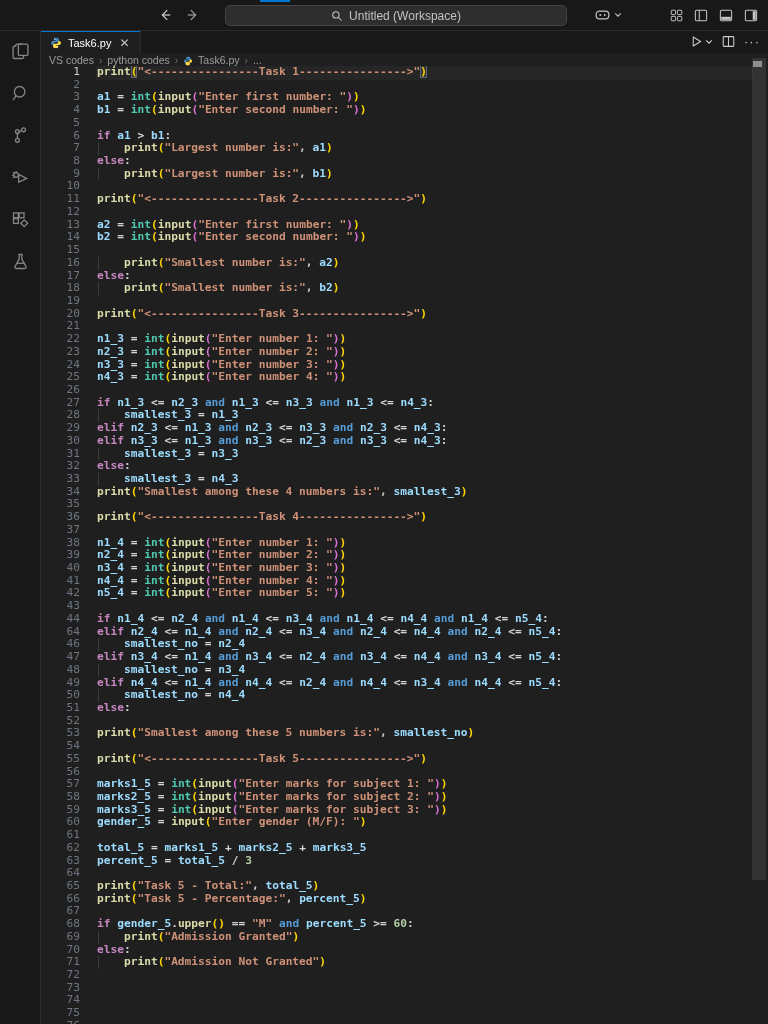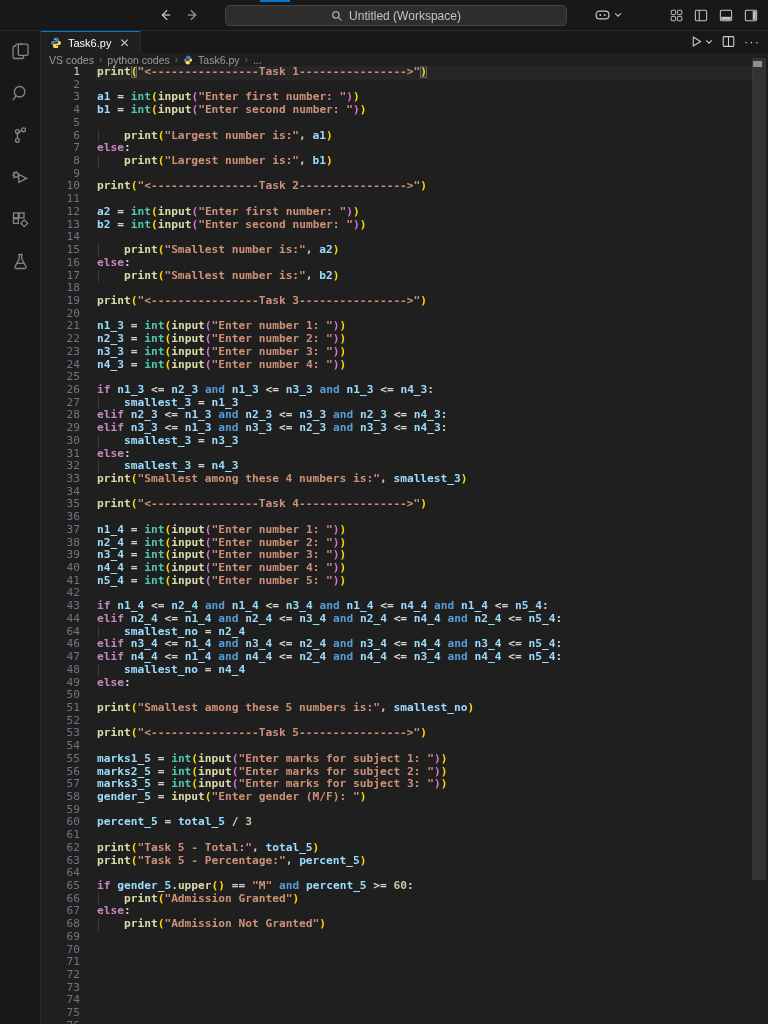--- a/index.html
+++ b/index.html
@@ -26,21 +26,21 @@
   
   .tabbar{position:absolute;top:30px;left:40px;right:0;height:23px;background:#181818;
           border-bottom:1px solid #222222;}
   .tab{position:absolute;left:0;top:0;height:21px;background:#1f1f1f;border-top:2px solid #0078d4;
        border-right:1px solid #2b2b2b;display:flex;align-items:center;padding:0 9px 0 10px;gap:6px;
        color:#ffffff;font-size:11px;}
   .tab-close{color:#c5c5c5;font-size:12px;line-height:1;padding:1px 2px;border-radius:3px;}
   .editor-actions{position:absolute;right:8px;top:0;height:23px;display:flex;align-items:center;gap:9px;color:#cccccc;}
 
   
-  .breadcrumb{position:absolute;top:53px;left:40px;right:0;height:13px;display:flex;align-items:center;
+  .breadcrumb{position:absolute;top:53px;left:40px;right:0;height:13px;display:flex;align-items:flex-end;
               padding-left:9px;gap:5px;font-size:10.5px;color:#9d9d9d;background:#1f1f1f;}
   .crumb-sep{color:#6e6e6e;font-size:10px;}
 
   
   .editor{position:absolute;top:66px;left:40px;right:0;bottom:0;overflow:hidden;
           font-family:"DejaVu Sans Mono",monospace;font-size:11.2px;font-weight:700;}
   .gutter{position:absolute;left:0;top:0;width:40px;text-align:right;color:#6e7681;font-weight:400;}
   .gutter .ln{height:12.72px;line-height:12.72px;}
   .gutter .ln.active{color:#cccccc;}
   .code{position:absolute;left:57px;top:0;right:16px;}
@@ -314,20 +314,21 @@
         <div class="ln">74</div>
         <div class="ln">75</div>
         <div class="ln">76</div>
       </div>
     <div class="code">
         <div class="code-line current"><span class="fn">print</span><span class="b1 bm">(</span><span class="s">"&lt;----------------Task 1----------------&gt;"</span><span class="b1 bm">)</span></div>
         <div class="code-line"></div>
         <div class="code-line"><span class="v">a1</span><span> </span><span class="o">=</span><span> </span><span class="ty">int</span><span class="b1">(</span><span class="fn">input</span><span class="b2">(</span><span class="s">"Enter first number: "</span><span class="b2">)</span><span class="b1">)</span></div>
         <div class="code-line"><span class="v">b1</span><span> </span><span class="o">=</span><span> </span><span class="ty">int</span><span class="b1">(</span><span class="fn">input</span><span class="b2">(</span><span class="s">"Enter second number: "</span><span class="b2">)</span><span class="b1">)</span></div>
         <div class="code-line"></div>
+        <div class="code-line"><span class="k">if</span><span> </span><span class="v">a1</span><span> </span><span class="o">&gt;</span><span> </span><span class="v">b1</span><span class="p">:</span></div>
         <div class="code-line"><i class="guide"></i><span>    </span><span class="fn">print</span><span class="b1">(</span><span class="s">"Largest number is:"</span><span class="p">,</span><span> </span><span class="v">a1</span><span class="b1">)</span></div>
         <div class="code-line"><span class="k">else</span><span class="p">:</span></div>
         <div class="code-line"><i class="guide"></i><span>    </span><span class="fn">print</span><span class="b1">(</span><span class="s">"Largest number is:"</span><span class="p">,</span><span> </span><span class="v">b1</span><span class="b1">)</span></div>
         <div class="code-line"></div>
         <div class="code-line"><span class="fn">print</span><span class="b1">(</span><span class="s">"&lt;----------------Task 2----------------&gt;"</span><span class="b1">)</span></div>
         <div class="code-line"></div>
         <div class="code-line"><span class="v">a2</span><span> </span><span class="o">=</span><span> </span><span class="ty">int</span><span class="b1">(</span><span class="fn">input</span><span class="b2">(</span><span class="s">"Enter first number: "</span><span class="b2">)</span><span class="b1">)</span></div>
         <div class="code-line"><span class="v">b2</span><span> </span><span class="o">=</span><span> </span><span class="ty">int</span><span class="b1">(</span><span class="fn">input</span><span class="b2">(</span><span class="s">"Enter second number: "</span><span class="b2">)</span><span class="b1">)</span></div>
         <div class="code-line"></div>
         <div class="code-line"><i class="guide"></i><span>    </span><span class="fn">print</span><span class="b1">(</span><span class="s">"Smallest number is:"</span><span class="p">,</span><span> </span><span class="v">a2</span><span class="b1">)</span></div>
@@ -355,33 +356,35 @@
         <div class="code-line"><span class="v">n1_4</span><span> </span><span class="o">=</span><span> </span><span class="ty">int</span><span class="b1">(</span><span class="fn">input</span><span class="b2">(</span><span class="s">"Enter number 1: "</span><span class="b2">)</span><span class="b1">)</span></div>
         <div class="code-line"><span class="v">n2_4</span><span> </span><span class="o">=</span><span> </span><span class="ty">int</span><span class="b1">(</span><span class="fn">input</span><span class="b2">(</span><span class="s">"Enter number 2: "</span><span class="b2">)</span><span class="b1">)</span></div>
         <div class="code-line"><span class="v">n3_4</span><span> </span><span class="o">=</span><span> </span><span class="ty">int</span><span class="b1">(</span><span class="fn">input</span><span class="b2">(</span><span class="s">"Enter number 3: "</span><span class="b2">)</span><span class="b1">)</span></div>
         <div class="code-line"><span class="v">n4_4</span><span> </span><span class="o">=</span><span> </span><span class="ty">int</span><span class="b1">(</span><span class="fn">input</span><span class="b2">(</span><span class="s">"Enter number 4: "</span><span class="b2">)</span><span class="b1">)</span></div>
         <div class="code-line"><span class="v">n5_4</span><span> </span><span class="o">=</span><span> </span><span class="ty">int</span><span class="b1">(</span><span class="fn">input</span><span class="b2">(</span><span class="s">"Enter number 5: "</span><span class="b2">)</span><span class="b1">)</span></div>
         <div class="code-line"></div>
         <div class="code-line"><span class="k">if</span><span> </span><span class="v">n1_4</span><span> </span><span class="o">&lt;=</span><span> </span><span class="v">n2_4</span><span> </span><span class="kb">and</span><span> </span><span class="v">n1_4</span><span> </span><span class="o">&lt;=</span><span> </span><span class="v">n3_4</span><span> </span><span class="kb">and</span><span> </span><span class="v">n1_4</span><span> </span><span class="o">&lt;=</span><span> </span><span class="v">n4_4</span><span> </span><span class="kb">and</span><span> </span><span class="v">n1_4</span><span> </span><span class="o">&lt;=</span><span> </span><span class="v">n5_4</span><span class="p">:</span></div>
         <div class="code-line"><span class="k">elif</span><span> </span><span class="v">n2_4</span><span> </span><span class="o">&lt;=</span><span> </span><span class="v">n1_4</span><span> </span><span class="kb">and</span><span> </span><span class="v">n2_4</span><span> </span><span class="o">&lt;=</span><span> </span><span class="v">n3_4</span><span> </span><span class="kb">and</span><span> </span><span class="v">n2_4</span><span> </span><span class="o">&lt;=</span><span> </span><span class="v">n4_4</span><span> </span><span class="kb">and</span><span> </span><span class="v">n2_4</span><span> </span><span class="o">&lt;=</span><span> </span><span class="v">n5_4</span><span class="p">:</span></div>
         <div class="code-line"><i class="guide"></i><span>    </span><span class="v">smallest_no</span><span> </span><span class="o">=</span><span> </span><span class="v">n2_4</span></div>
         <div class="code-line"><span class="k">elif</span><span> </span><span class="v">n3_4</span><span> </span><span class="o">&lt;=</span><span> </span><span class="v">n1_4</span><span> </span><span class="kb">and</span><span> </span><span class="v">n3_4</span><span> </span><span class="o">&lt;=</span><span> </span><span class="v">n2_4</span><span> </span><span class="kb">and</span><span> </span><span class="v">n3_4</span><span> </span><span class="o">&lt;=</span><span> </span><span class="v">n4_4</span><span> </span><span class="kb">and</span><span> </span><span class="v">n3_4</span><span> </span><span class="o">&lt;=</span><span> </span><span class="v">n5_4</span><span class="p">:</span></div>
+        <div class="code-line"><i class="guide"></i><span>    </span><span class="v">smallest_no</span><span> </span><span class="o">=</span><span> </span><span class="v">n3_4</span></div>
         <div class="code-line"><span class="k">elif</span><span> </span><span class="v">n4_4</span><span> </span><span class="o">&lt;=</span><span> </span><span class="v">n1_4</span><span> </span><span class="kb">and</span><span> </span><span class="v">n4_4</span><span> </span><span class="o">&lt;=</span><span> </span><span class="v">n2_4</span><span> </span><span class="kb">and</span><span> </span><span class="v">n4_4</span><span> </span><span class="o">&lt;=</span><span> </span><span class="v">n3_4</span><span> </span><span class="kb">and</span><span> </span><span class="v">n4_4</span><span> </span><span class="o">&lt;=</span><span> </span><span class="v">n5_4</span><span class="p">:</span></div>
         <div class="code-line"><i class="guide"></i><span>    </span><span class="v">smallest_no</span><span> </span><span class="o">=</span><span> </span><span class="v">n4_4</span></div>
         <div class="code-line"><span class="k">else</span><span class="p">:</span></div>
         <div class="code-line"></div>
         <div class="code-line"><span class="fn">print</span><span class="b1">(</span><span class="s">"Smallest among these 5 numbers is:"</span><span class="p">,</span><span> </span><span class="v">smallest_no</span><span class="b1">)</span></div>
         <div class="code-line"></div>
         <div class="code-line"><span class="fn">print</span><span class="b1">(</span><span class="s">"&lt;----------------Task 5----------------&gt;"</span><span class="b1">)</span></div>
         <div class="code-line"></div>
         <div class="code-line"><span class="v">marks1_5</span><span> </span><span class="o">=</span><span> </span><span class="ty">int</span><span class="b1">(</span><span class="fn">input</span><span class="b2">(</span><span class="s">"Enter marks for subject 1: "</span><span class="b2">)</span><span class="b1">)</span></div>
         <div class="code-line"><span class="v">marks2_5</span><span> </span><span class="o">=</span><span> </span><span class="ty">int</span><span class="b1">(</span><span class="fn">input</span><span class="b2">(</span><span class="s">"Enter marks for subject 2: "</span><span class="b2">)</span><span class="b1">)</span></div>
         <div class="code-line"><span class="v">marks3_5</span><span> </span><span class="o">=</span><span> </span><span class="ty">int</span><span class="b1">(</span><span class="fn">input</span><span class="b2">(</span><span class="s">"Enter marks for subject 3: "</span><span class="b2">)</span><span class="b1">)</span></div>
         <div class="code-line"><span class="v">gender_5</span><span> </span><span class="o">=</span><span> </span><span class="fn">input</span><span class="b1">(</span><span class="s">"Enter gender (M/F): "</span><span class="b1">)</span></div>
         <div class="code-line"></div>
+        <div class="code-line"><span class="v">total_5</span><span> </span><span class="o">=</span><span> </span><span class="v">marks1_5</span><span> </span><span class="o">+</span><span> </span><span class="v">marks2_5</span><span> </span><span class="o">+</span><span> </span><span class="v">marks3_5</span></div>
         <div class="code-line"><span class="v">percent_5</span><span> </span><span class="o">=</span><span> </span><span class="v">total_5</span><span> </span><span class="o">/</span><span> </span><span class="num">3</span></div>
         <div class="code-line"></div>
         <div class="code-line"><span class="fn">print</span><span class="b1">(</span><span class="s">"Task 5 - Total:"</span><span class="p">,</span><span> </span><span class="v">total_5</span><span class="b1">)</span></div>
         <div class="code-line"><span class="fn">print</span><span class="b1">(</span><span class="s">"Task 5 - Percentage:"</span><span class="p">,</span><span> </span><span class="v">percent_5</span><span class="b1">)</span></div>
         <div class="code-line"></div>
         <div class="code-line"><span class="k">if</span><span> </span><span class="v">gender_5</span><span class="p">.</span><span class="fn">upper</span><span class="b1">(</span><span class="b1">)</span><span> </span><span class="o">==</span><span> </span><span class="s">"M"</span><span> </span><span class="kb">and</span><span> </span><span class="v">percent_5</span><span> </span><span class="o">&gt;=</span><span> </span><span class="num">60</span><span class="p">:</span></div>
         <div class="code-line"><i class="guide"></i><span>    </span><span class="fn">print</span><span class="b1">(</span><span class="s">"Admission Granted"</span><span class="b1">)</span></div>
         <div class="code-line"><span class="k">else</span><span class="p">:</span></div>
         <div class="code-line"><i class="guide"></i><span>    </span><span class="fn">print</span><span class="b1">(</span><span class="s">"Admission Not Granted"</span><span class="b1">)</span></div>
         <div class="code-line"></div>

